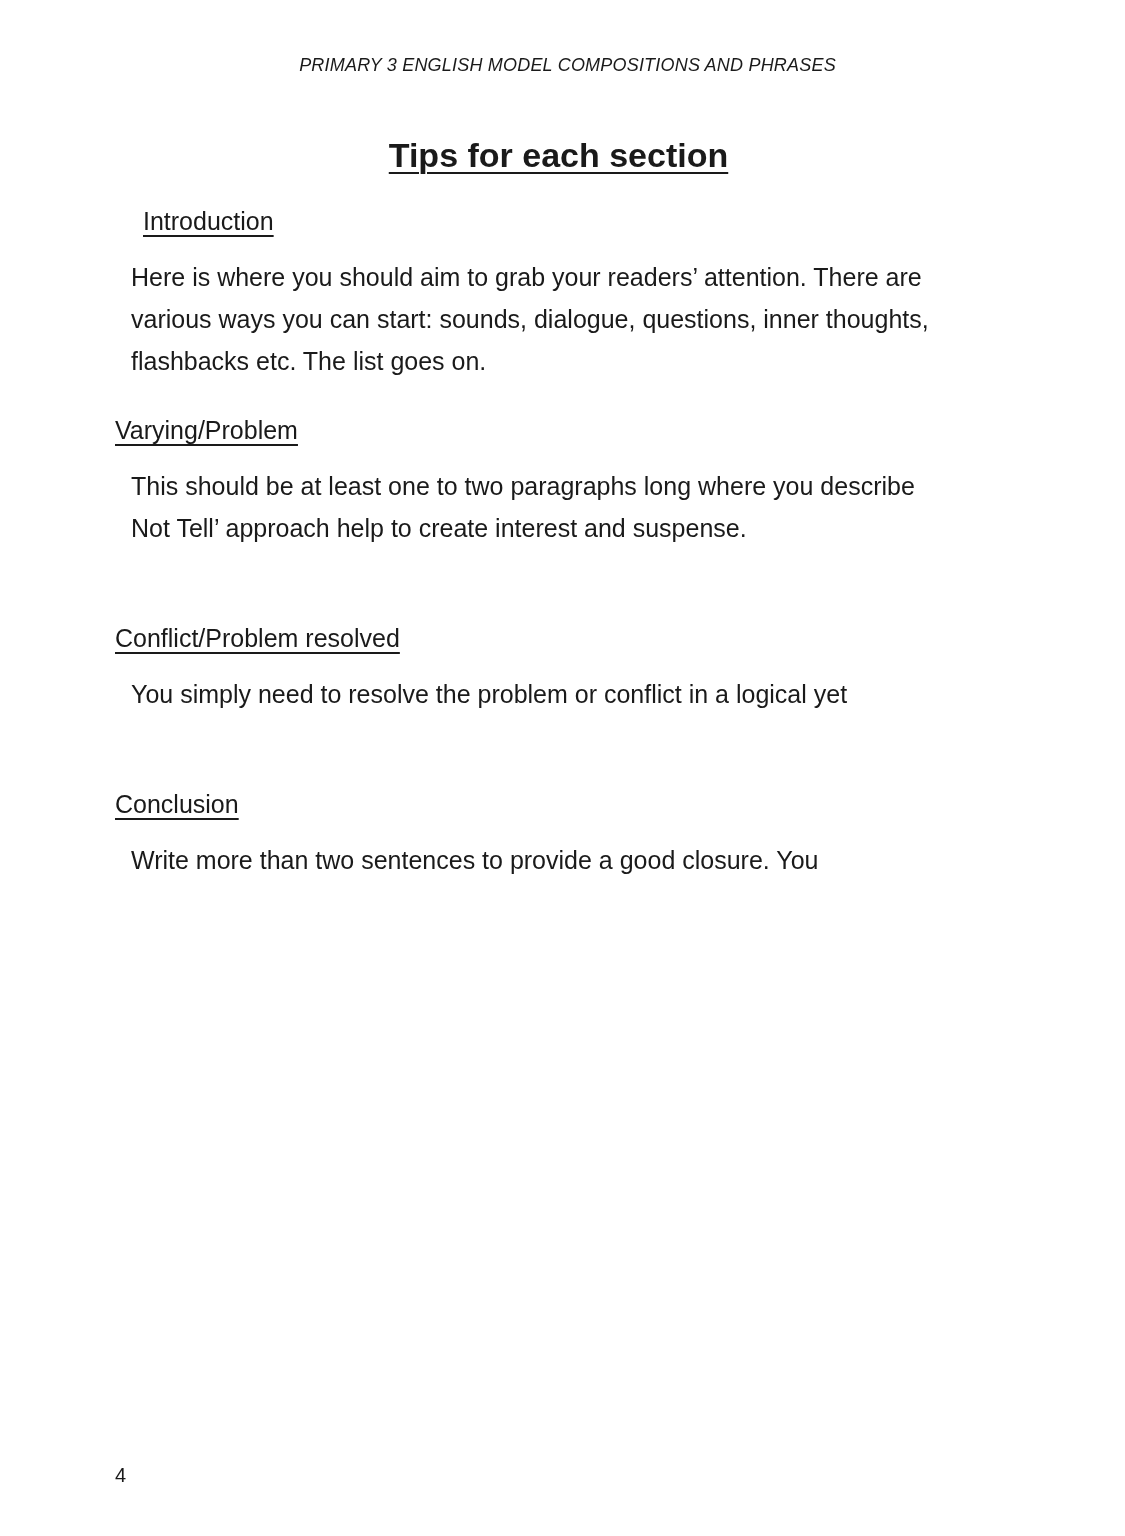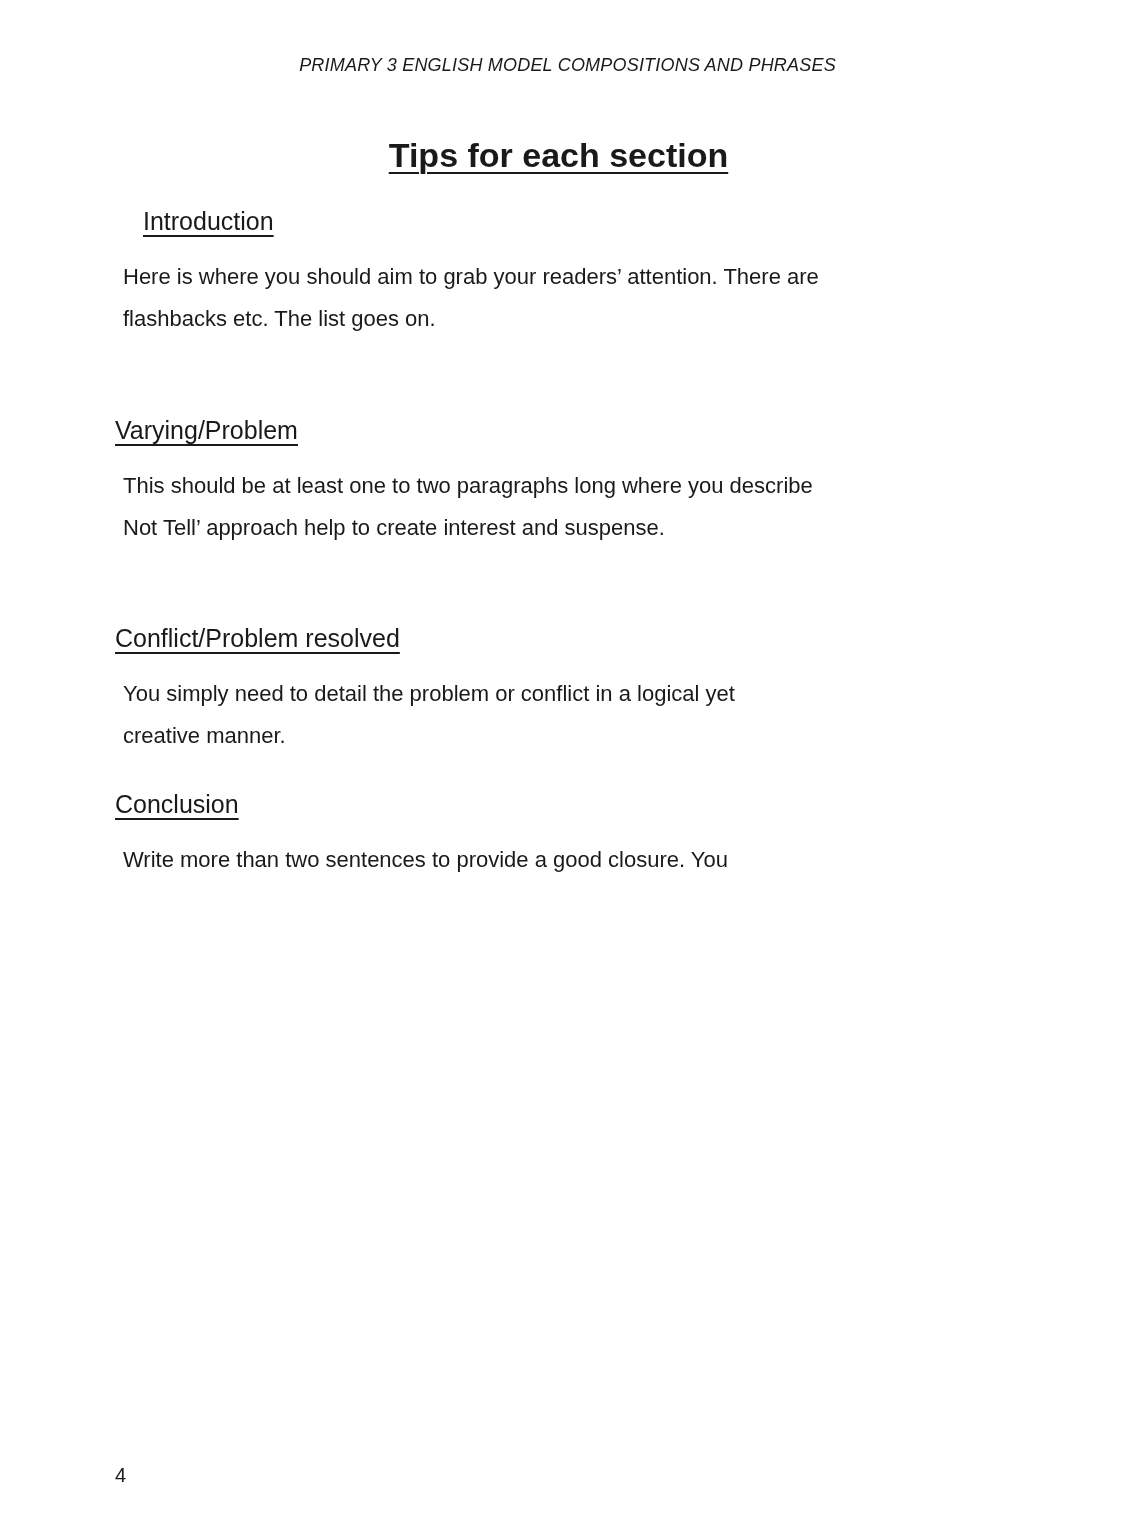--- a/index.html
+++ b/index.html
@@ -20,53 +20,53 @@
       text-decoration: underline; text-underline-offset: 5px;
       text-decoration-thickness: 2px;
     }
     .content { position: absolute; left: 115px; top: 0; width: 880px; }
     .section-heading {
       position: absolute; left: 0; font-size: 25px;
       text-decoration: underline; text-underline-offset: 5px;
       text-decoration-thickness: 1.5px; white-space: nowrap;
     }
     .para {
-      position: absolute; left: 8px; font-size: 22px; line-height: 42px;
+      position: absolute; left: 16px; font-size: 25px; line-height: 42px;
       white-space: nowrap;
     }
     .para span { display: block; }
     .page-number {
       position: absolute; left: 115px; top: 1464px; font-size: 20px;
     }
   </style>
 </head>
 <body>
 
 <div class="running-header">PRIMARY 3 ENGLISH MODEL COMPOSITIONS AND PHRASES</div>
 
 <div class="page-title">Tips for each section</div>
 
 <div class="content">
 
   <div class="section-heading" style="top:207px;margin-left:28px;">Introduction</div>
   <div class="para" style="top:256px;">
     <span>Here is where you should aim to grab your readers’ attention. There are</span>
+    <span>various ways you can start: sounds, dialogue, questions, inner thoughts,</span>
     <span>flashbacks etc. The list goes on.</span>
   </div>
 
   <div class="section-heading" style="top:416px;">Varying/Problem</div>
   <div class="para" style="top:465px;">
     <span>This should be at least one to two paragraphs long where you describe</span>
     <span>Not Tell’ approach help to create interest and suspense.</span>
   </div>
 
   <div class="section-heading" style="top:624px;">Conflict/Problem resolved</div>
   <div class="para" style="top:673px;">
-    <span>You simply need to detail the problem or conflict in a logical yet</span>
-    <span>creative manner.</span>
+    <span>You simply need to resolve the problem or conflict in a logical yet</span>
   </div>
 
   <div class="section-heading" style="top:790px;">Conclusion</div>
   <div class="para" style="top:839px;">
     <span>Write more than two sentences to provide a good closure. You</span>
   </div>
 
 </div>
 
 <div class="page-number">4</div>

